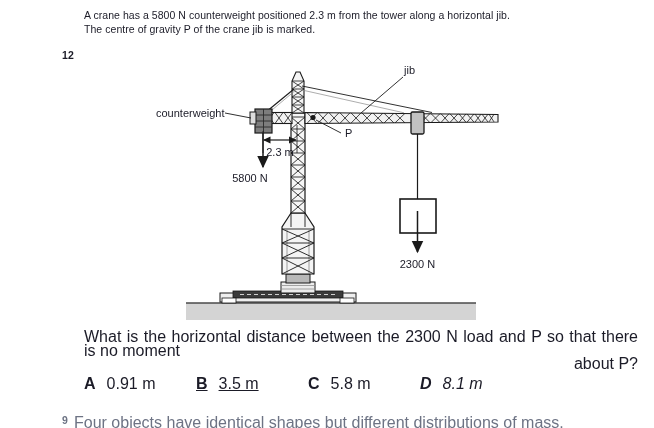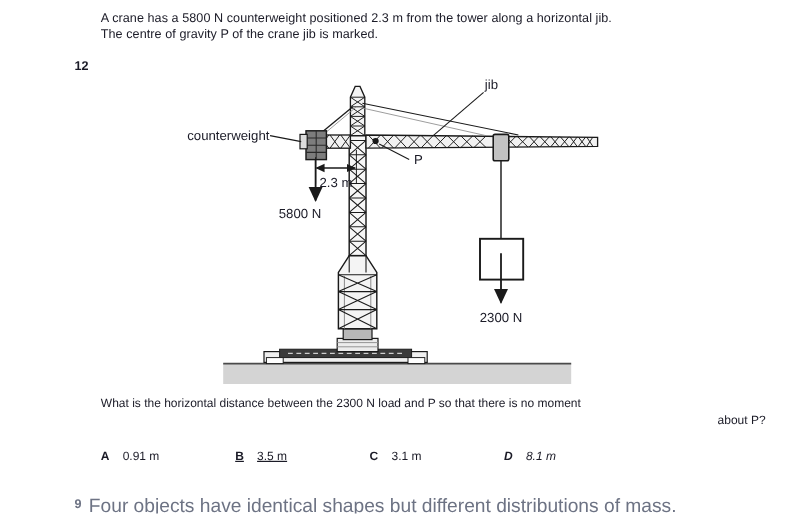--- a/index.html
+++ b/index.html
@@ -45,38 +45,38 @@
     height: 265px;
   }
   #diagram svg { display: block; }
 
   
   #prompt {
     position: absolute;
     left: 84px;
     top: 330px;
     width: 554px;
-    font-size: 10px;
+    font-size: 16px;
     line-height: 13.5px;
     text-align: justify;
     text-justify: inter-word;
   }
   #prompt .line2 { text-align: right; }
 
   
   #options {
     position: absolute;
     left: 84px;
     top: 375px;
     width: 540px;
     height: 16px;
   }
   .opt {
     position: absolute;
-    font-size: 10px;
+    font-size: 16px;
     white-space: nowrap;
   }
   .opt .letter {
     font-weight: bold;
     margin-right: 11px;
   }
   #opt-a { left: 0px; }
   #opt-b { left: 112px; text-decoration: underline; }
   #opt-c { left: 224px; }
   #opt-d { left: 336px; font-style: italic; }
@@ -303,21 +303,21 @@
 </div>
 
 <div id="options">
   <div class="opt" id="opt-a">
     <span class="letter">A</span><span>0.91 m</span>
   </div>
   <div class="opt" id="opt-b">
     <span class="letter">B</span><span>3.5 m</span>
   </div>
   <div class="opt" id="opt-c">
-    <span class="letter">C</span><span>3.1 m</span>
+    <span class="letter">C</span><span>5.8 m</span>
   </div>
   <div class="opt" id="opt-d">
     <span class="letter">D</span><span>8.1 m</span>
   </div>
 </div>
 
 <div id="next-q">
   <span class="nq-num">9</span>
   <span class="nq-text">Four objects have identical shapes but different distributions of mass.</span>
 </div>

